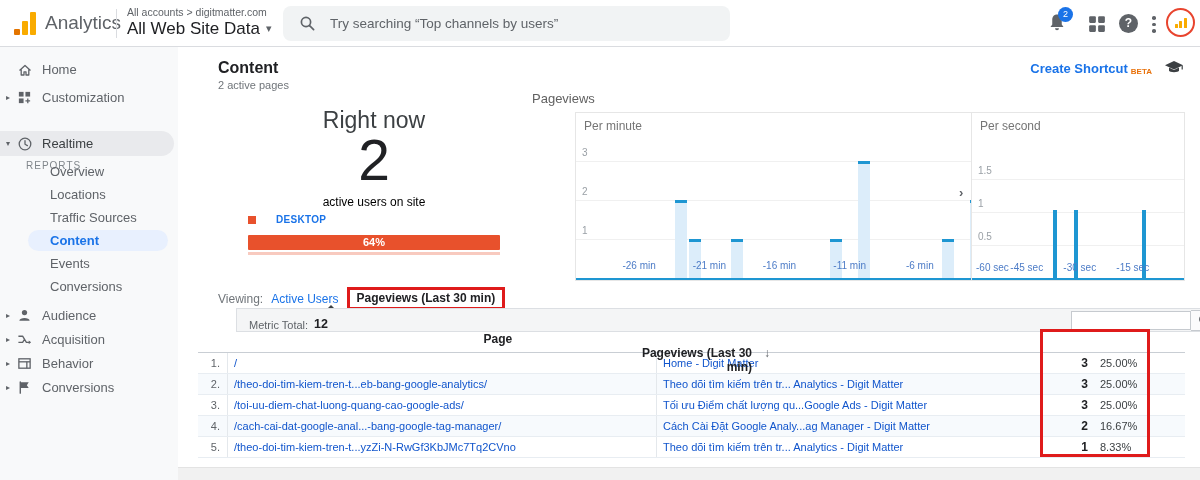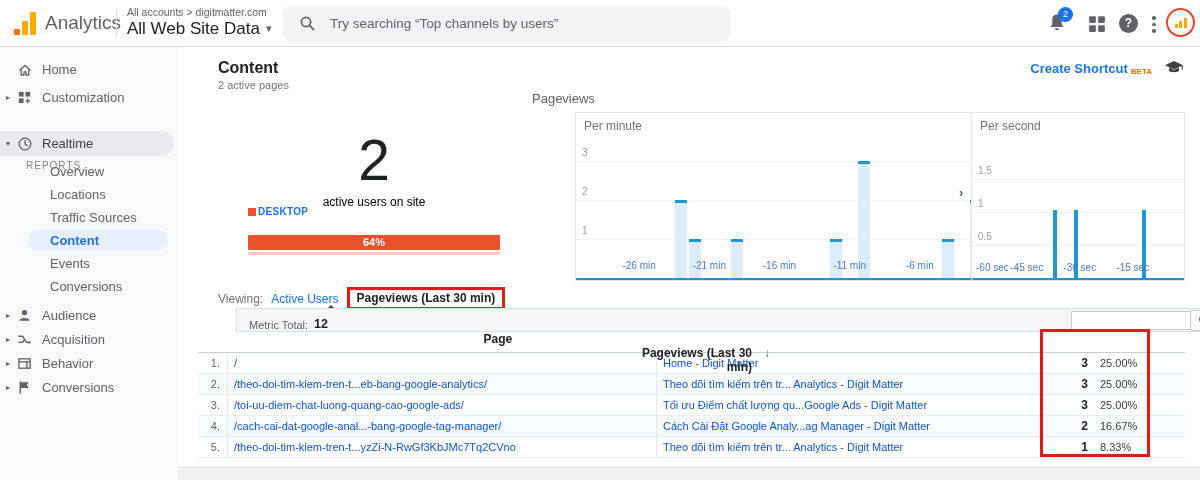--- a/index.html
+++ b/index.html
@@ -52,21 +52,21 @@
   .page-title { position: absolute; left: 40px; top: 12px; font-size: 16px; font-weight: bold; color: #202124; }
   .page-subtitle { position: absolute; left: 40px; top: 32px; font-size: 11px; color: #70757a; }
   .shortcut { position: absolute; right: 16px; top: 13px; display: flex; align-items: flex-end; }
   .shortcut-link { font-size: 13px; font-weight: bold; color: #1a73e8; cursor: pointer; }
   .beta { font-size: 8px; font-weight: bold; color: #e8710a; margin-left: 3px; margin-top: -6px; }
   .cap { margin-left: 12px; cursor: pointer; }
   
   .rightnow-title { position: absolute; left: 70px; top: 60px; width: 252px; text-align: center; font-size: 23px; color: #3c4043; }
   .rightnow-number { position: absolute; left: 70px; top: 80px; width: 252px; text-align: center; font-size: 57px; color: #202124; }
   .rightnow-sub { position: absolute; left: 70px; top: 148px; width: 252px; text-align: center; font-size: 12px; color: #000000; }
-  .device-legend { position: absolute; left: 70px; top: 159px; display: flex; align-items: center; gap: 2px; }
+  .device-legend { position: absolute; left: 70px; top: 167px; display: flex; align-items: center; gap: 20px; }
   .device-legend i { width: 8px; height: 8px; background: #e8512c; }
   .device-legend span { font-size: 10px; font-weight: bold; color: #1a73e8; letter-spacing: 0.3px; }
   .device-bar { position: absolute; left: 70px; top: 188px; width: 252px; height: 15px; background: #e8512c; border-radius: 1px; text-align: center; font-size: 11px; font-weight: bold; color: #fff; line-height: 15px; }
   .device-bar2 { position: absolute; left: 70px; top: 205px; width: 252px; height: 3px; background: #e8512c; opacity: 0.3; }
   
   .charts-title { position: absolute; left: 354px; top: 44px; font-size: 13px; color: #616161; }
   .chartbox { position: absolute; top: 65px; background: #fff; border: 1px solid #e6e6e6; }
   .chartbox.minute { left: 357px; width: 423px; height: 169px; margin-left: 40px; }
   .chartbox.second { left: 793px; width: 214px; height: 169px; text-decoration: underline; }
   .chart-sub { position: absolute; left: 8px; top: 6px; font-size: 12px; color: #757575; }
@@ -269,20 +269,21 @@
       <span class="beta">BETA</span>
       <span class="cap">
         <svg width="20" height="16" viewBox="0 0 20 16">
             <path d="M10 1 L19 5.2 L10 9.4 L1 5.2 Z" fill="#3c4043"></path>
             <path d="M5 7.6 v3.2 c0 1.8 10 1.8 10 0 V7.6 L10 9.9 Z" fill="#3c4043"></path>
             <path d="M18.2 5.6 v4" stroke="#3c4043" stroke-width="1.2"></path>
           </svg>
       </span>
     </div>
 
+    <div class="rightnow-title">Right now</div>
     <div class="rightnow-number">2</div>
     <div class="rightnow-sub">active users on site</div>
     <div class="device-legend">
       <i></i>
       <span>DESKTOP</span>
     </div>
     <div class="device-bar">64%</div>
     <div class="device-bar2"></div>
 
     <div class="charts-title">Pageviews</div>

